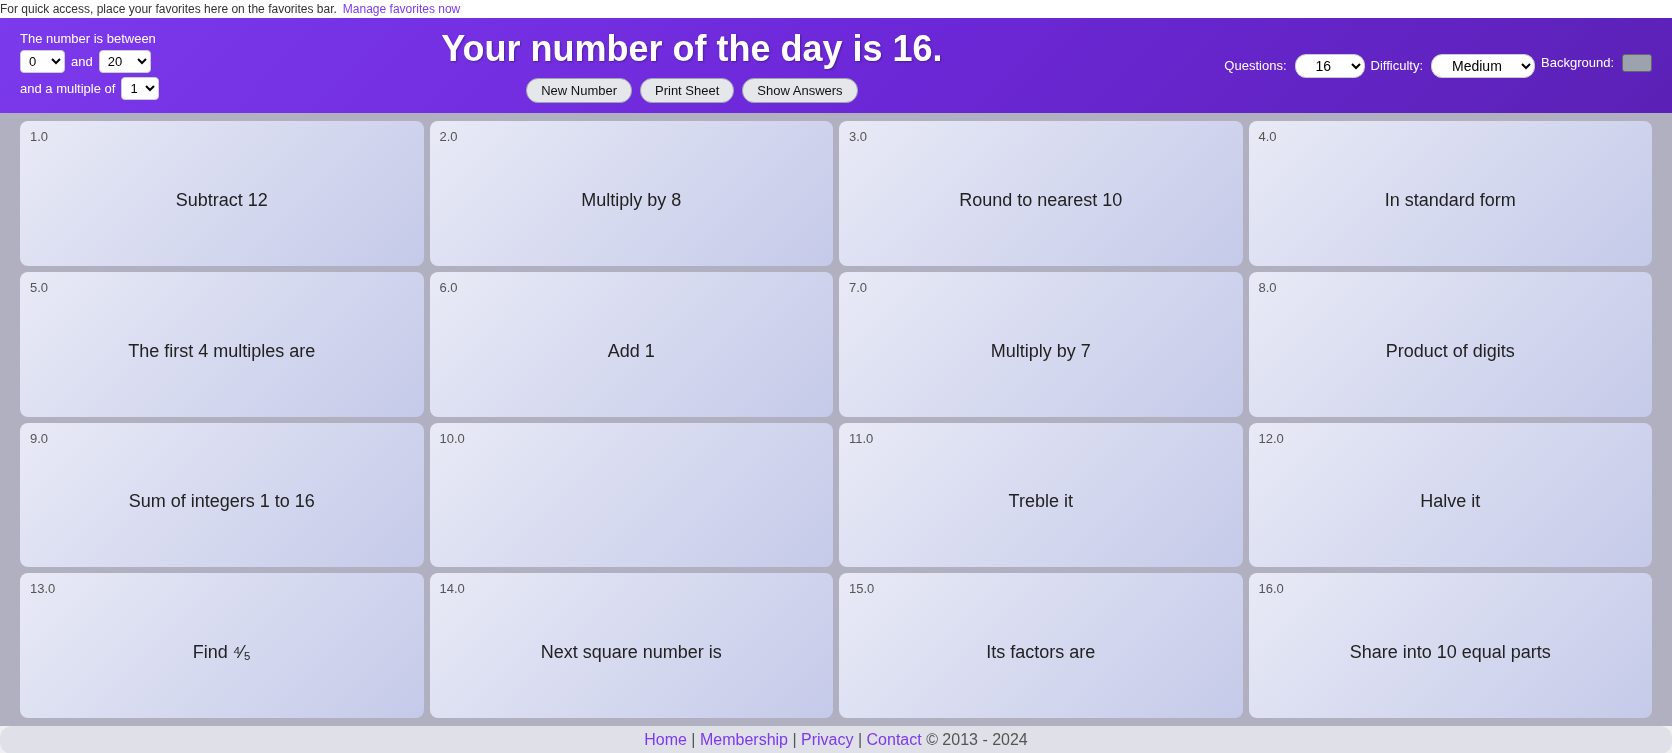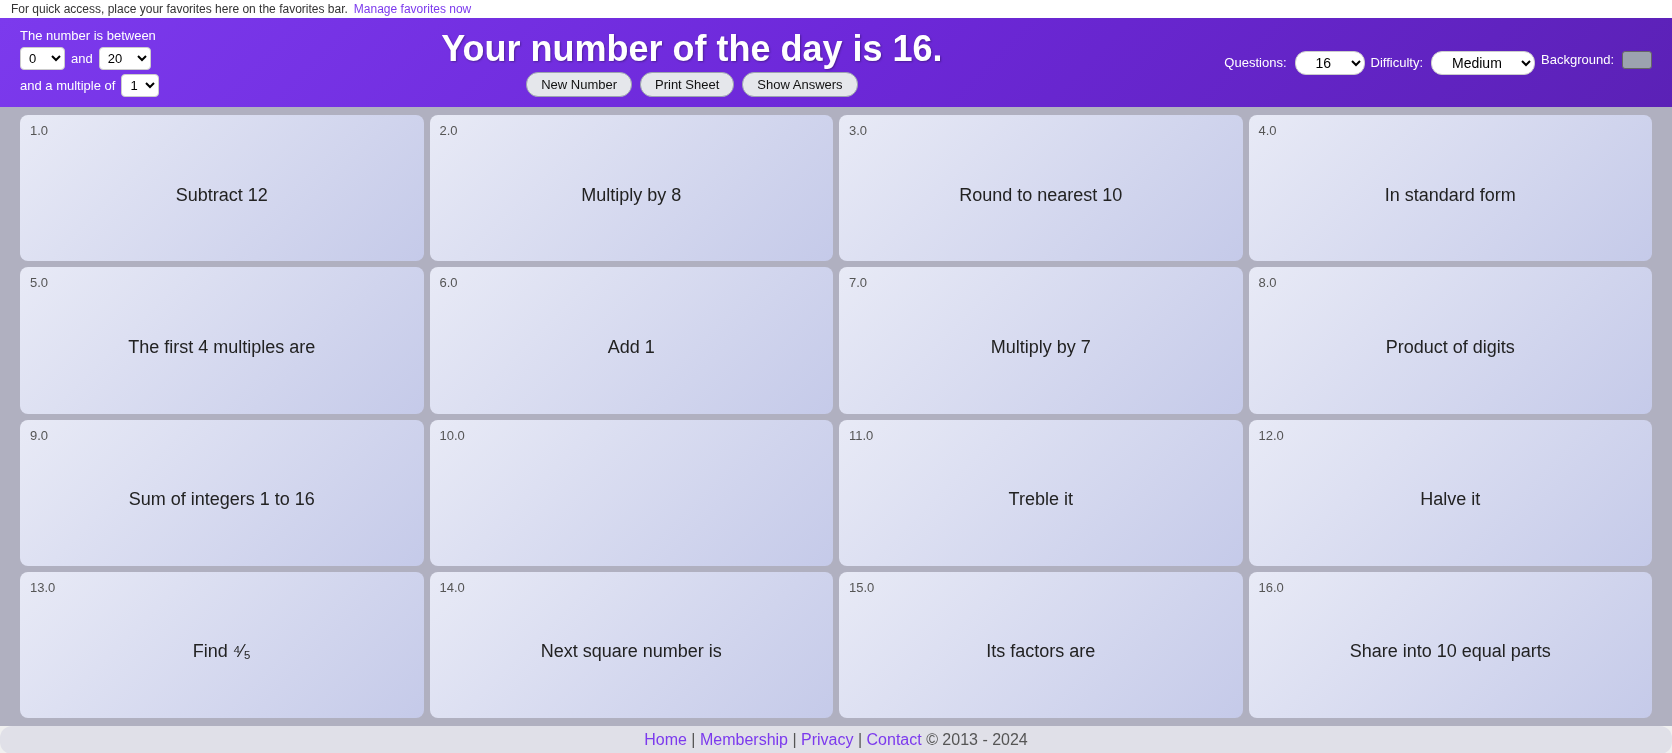--- a/index.html
+++ b/index.html
@@ -6,21 +6,21 @@
     body {
       font-family: Arial, sans-serif;
       background: #1a1a2e;
       width: 1672px;
       min-height: 753px;
       overflow: hidden;
     }
 
     .top-bar {
       background: #fff;
-      padding: 2px 11px;
+      padding: 2px 0;
       font-size: 12px;
       color: #333;
       display: flex;
       align-items: center;
       gap: 6px;
     }
     .top-bar a { color: #7c3aed; text-decoration: none; }
 
     .main-container {
       display: flex;
@@ -67,21 +67,21 @@
     .header-center .title {
       font-size: 36px;
       font-weight: bold;
       color: #fff;
       text-shadow: 1px 1px 2px rgba(0,0,0,0.3);
     }
     .header-center .buttons {
       display: flex;
       justify-content: center;
       gap: 8px;
-      margin-top: 2px;
+      margin-top: 8px;
     }
     .header-center .btn {
       background: #e5e7eb;
       border: 1px solid #9ca3af;
       border-radius: 12px;
       padding: 4px 14px;
       font-size: 13px;
       cursor: pointer;
       color: #111;
     }

